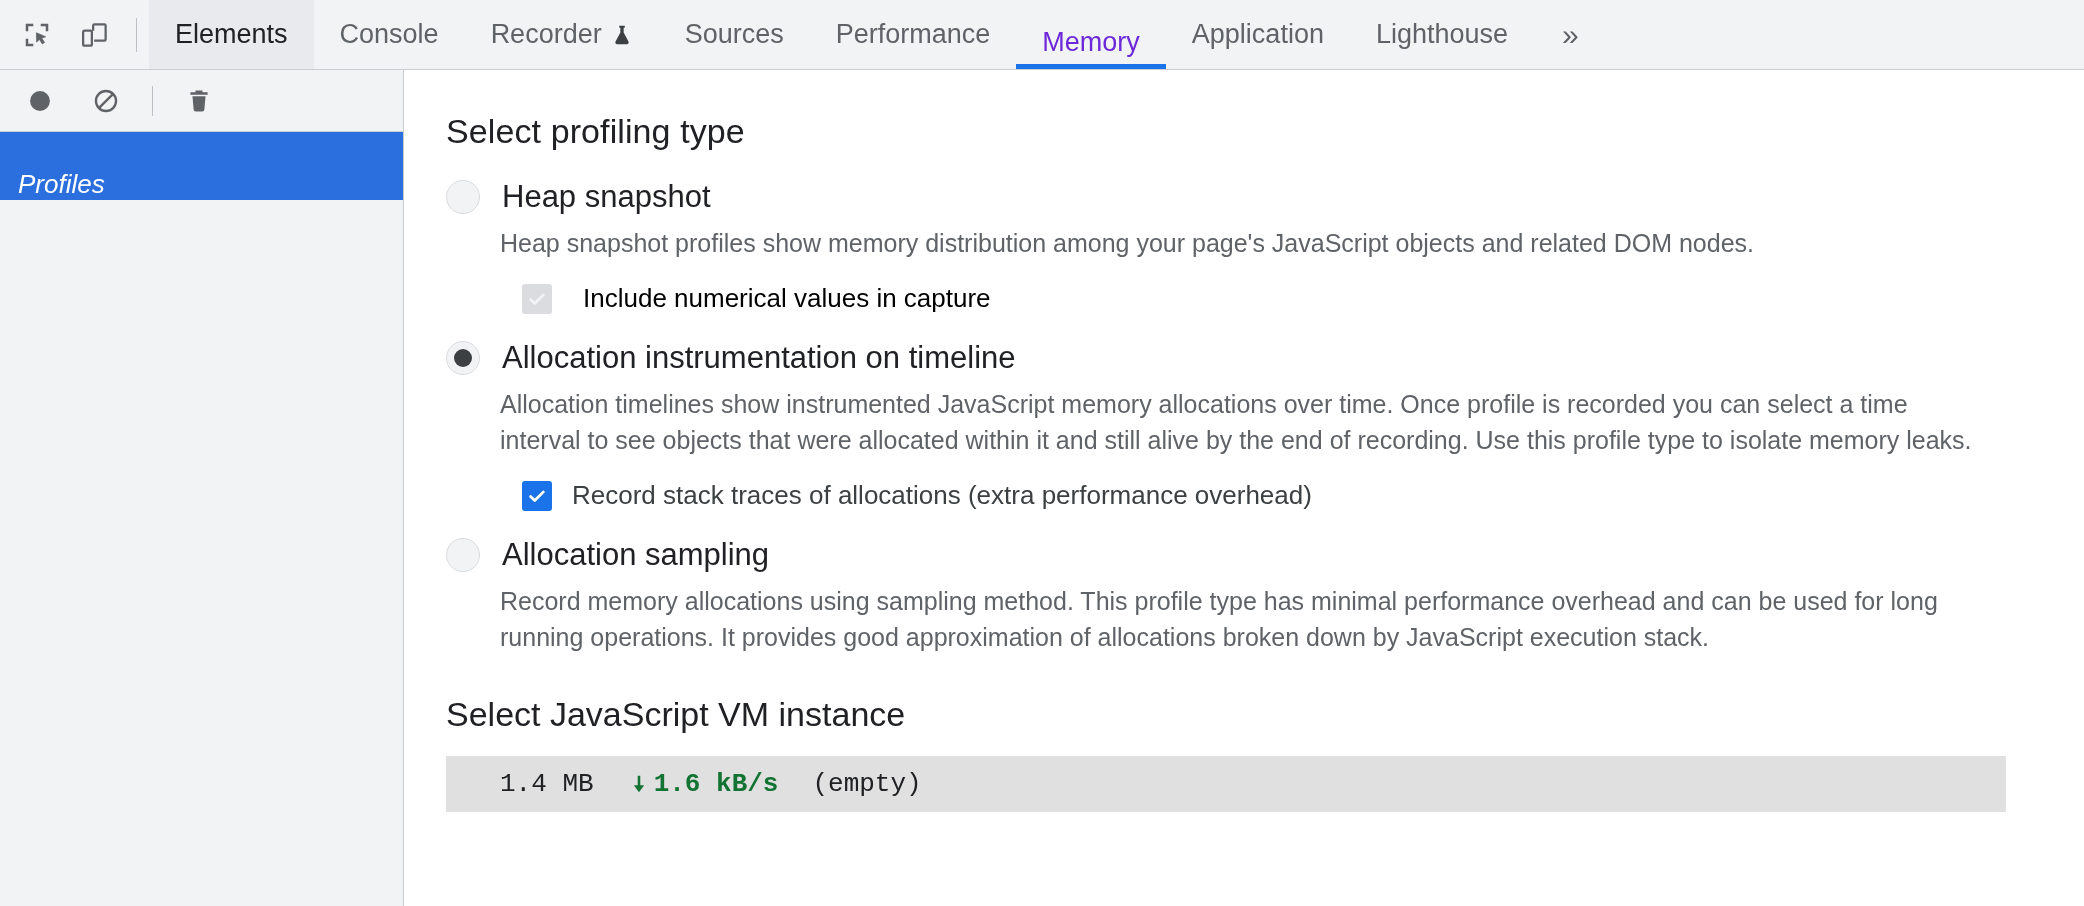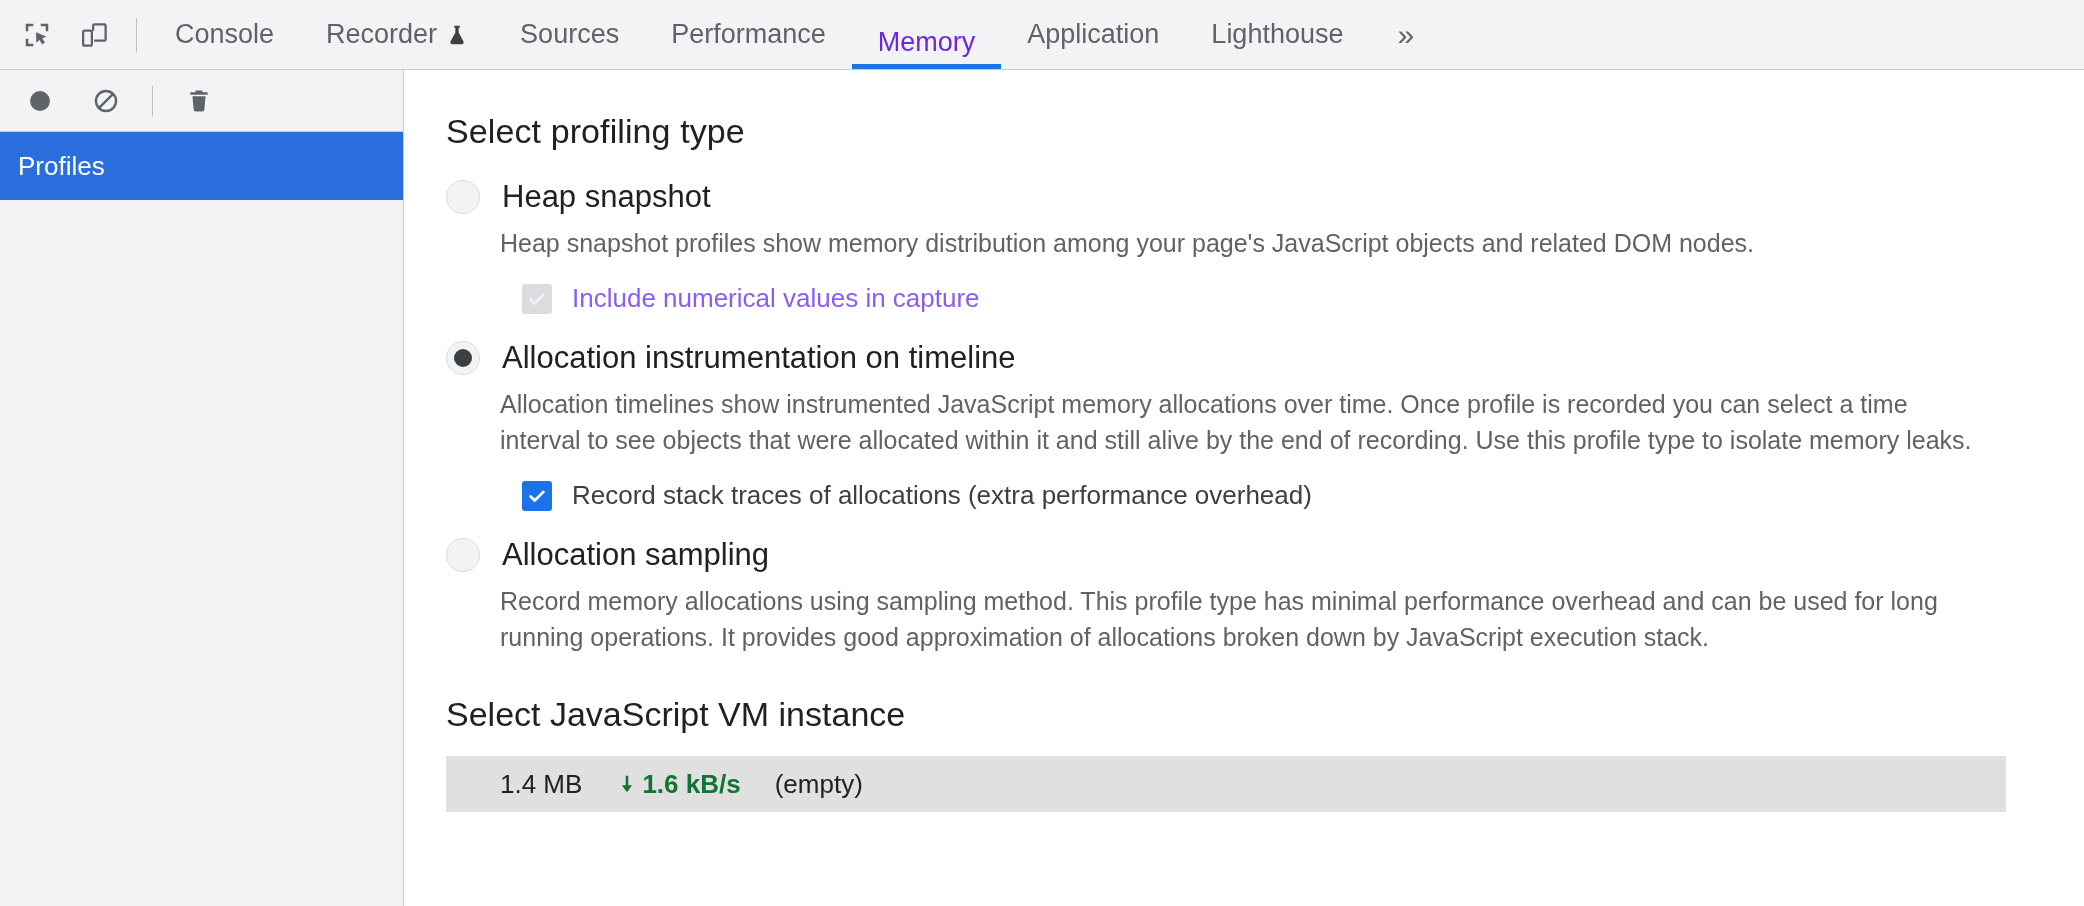--- a/index.html
+++ b/index.html
@@ -154,24 +154,25 @@
   }
 
   .profiles-list {
     flex: 1;
     background: #f1f3f4;
   }
 
   .profiles-item {
     height: 68px;
     display: flex;
-    align-items: center;
+    align-items: flex-end;
     padding-left: 18px;
     font-size: 26px;
     box-sizing: border-box;
+    font-style: italic;
   }
 
   .profiles-item.active {
     background: #2b6ede;
     color: #ffffff;
   }
 
   
   .main {
     flex: 1;
@@ -266,41 +267,43 @@
   .checkbox.blue-checked {
     background: #1a73e8;
   }
 
   .check-label {
     font-size: 26px;
     color: #3c4043;
   }
 
   .check-label.disabled {
-    color: #8b5cf6;
+    color: #000000;
+    margin-left: 11px;
   }
 
   .vm-title {
     font-size: 34px;
     color: #202124;
     font-weight: 400;
     margin: 40px 0 22px 0;
   }
 
   .vm-row {
     background: #e0e0e0;
     height: 56px;
     display: flex;
     align-items: center;
     gap: 34px;
     padding-left: 54px;
     width: 1560px;
     box-sizing: border-box;
     font-size: 26px;
     color: #202124;
+    font-family: Liberation Mono, monospace;
   }
 
   .vm-rate {
     display: flex;
     align-items: center;
     gap: 4px;
     color: #137333;
     font-weight: 600;
     justify-content: center;
   }
@@ -327,20 +330,23 @@
           <rect x="2.5" y="8.5" width="7" height="12" rx="1.2" fill="none" stroke="#5f6368" stroke-width="1.8"></rect>
           <path d="M10.5 8.5V4.5a1 1 0 0 1 1-1h8a1 1 0 0 1 1 1v11a1 1 0 0 1-1 1h-8.2" fill="none" stroke="#5f6368" stroke-width="1.8"></path>
         </svg>
       </div>
 
       <div class="tool-divider"></div>
     </div>
 
     <div class="tabs">
 
+      <div class="tab selected-grey">
+        <span>Elements</span>
+      </div>
 
       <div class="tab">
         <span>Console</span>
       </div>
 
       <div class="tab">
         <span>Recorder</span>
         <svg width="22" height="24" viewBox="0 0 24 24">
           <path d="M9 2h6v2h-1.2v5.2l5.1 9.6A2 2 0 0 1 17.1 22H6.9a2 2 0 0 1-1.8-3.2l5.1-9.6V4H9V2z" fill="#3c4043"></path>
         </svg>

